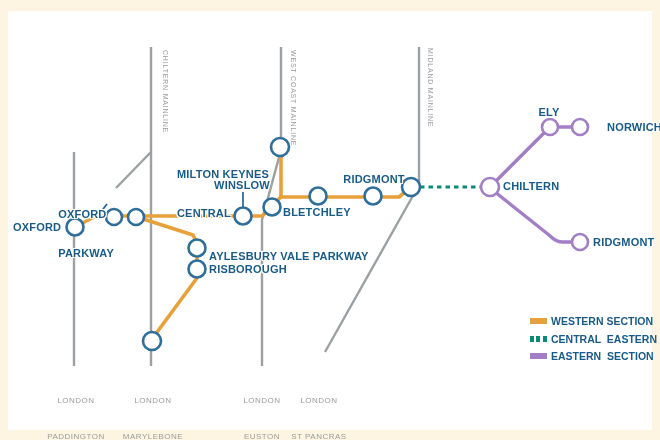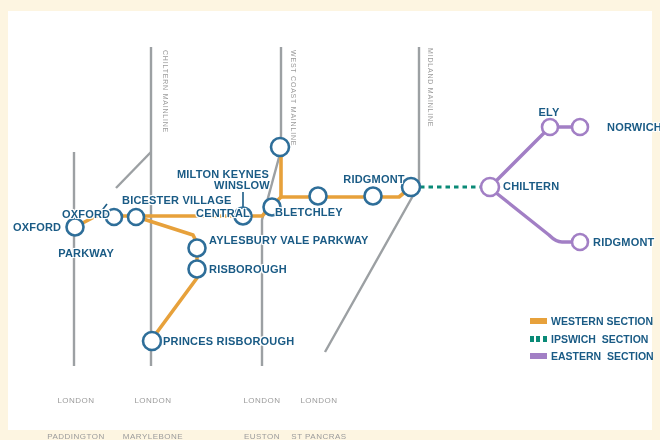--- a/index.html
+++ b/index.html
@@ -5,21 +5,21 @@
   html,body{margin:0;padding:0;}
   body{width:660px;height:440px;overflow:hidden;background:var(--background-border,#FDF5E1);
        font-family:"Liberation Sans",sans-serif;}
   .frame{position:relative;width:660px;height:440px;background:var(--background-border,#FDF5E1);}
   .panel{position:absolute;left:8px;top:11px;right:8px;bottom:10px;background:#fff;}
   svg.map{position:absolute;left:0;top:0;}
   .lbl{position:absolute;font-weight:bold;font-size:11px;line-height:12px;letter-spacing:.2px;
        color:var(--station-text,#1A5B85);white-space:pre;
        text-shadow:-1px -1px 0 #fff,1px -1px 0 #fff,-1px 1px 0 #fff,1px 1px 0 #fff,0 0 3px #fff;}
   .lbl.c{transform:translateX(-50%);text-align:center;}
-  .lbl.r{text-align:center;}
+  .lbl.r{text-align:left;}
   .lbl.two{line-height:13px;}
   .term{position:absolute;transform:translateX(-50%);text-align:center;font-size:8px;line-height:12px;
         letter-spacing:.5px;color:var(--terminal-text,#9B9B9B);font-weight:normal;white-space:pre;}
   .mainline{position:absolute;transform-origin:0 0;transform:rotate(90deg);font-size:7px;
         letter-spacing:.8px;color:var(--terminal-text,#9B9B9B);white-space:pre;}
   .legend-row{position:absolute;height:12px;}
   .sw{position:absolute;width:17px;height:6px;top:3px;left:0;}
   .sw.western{background:var(--western,#E7A13B);}
   .sw.central{background:repeating-linear-gradient(90deg,var(--central,#0A8A77) 0 4px,#fff 4px 6.5px);}
   .sw.eastern{background:var(--eastern,#A27FC5);}
@@ -87,48 +87,46 @@
   <div class="mainline" style="left:297px;top:50px;">WEST COAST MAINLINE</div>
   <div class="mainline" style="left:434px;top:48px;">MIDLAND MAINLINE</div>
 
   <div class="lbl" style="left:13px;top:221px;">OXFORD</div>
 
   <div class="lbl r two" style="right:546px;top:182px;">
     <span style="display:block">OXFORD</span>
     <span style="display:block">PARKWAY</span>
   </div>
 
-  <div class="lbl" style="left:122px;top:194px;">BICESTER VILLAGE</div>
 
   <div class="lbl c" style="left:242px;top:179px;text-align:center;">WINSLOW</div>
 
   <div class="lbl r two" style="right:391px;top:142px;">
     <span style="display:block">MILTON KEYNES</span>
     <span style="display:block">CENTRAL</span>
   </div>
 
-  <div class="lbl" style="left:275px;top:206px;">BLETCHLEY</div>
+  <div class="lbl" style="left:283px;top:206px;">BLETCHLEY</div>
 
 
   <div class="lbl c" style="left:374px;top:173px;">RIDGMONT</div>
 
 
   <div class="lbl" style="left:503px;top:180px;">CHILTERN</div>
 
   <div class="lbl c" style="left:549px;top:106px;">ELY</div>
 
   <div class="lbl" style="left:607px;top:121px;">NORWICH</div>
 
   <div class="lbl" style="left:593px;top:236px;">RIDGMONT</div>
 
-  <div class="lbl" style="left:209px;top:234px;">AYLESBURY VALE PARKWAY</div>
+  <div class="lbl" style="left:209px;top:250px;">AYLESBURY VALE PARKWAY</div>
 
   <div class="lbl" style="left:209px;top:263px;">RISBOROUGH</div>
 
-  <div class="lbl" style="left:163px;top:335px;">PRINCES RISBOROUGH</div>
 
   <div class="term" style="left:76px;top:371px;">
     <span style="display:block">LONDON</span>
     <span style="display:block">PADDINGTON</span>
   </div>
   <div class="term" style="left:153px;top:371px;">
     <span style="display:block">LONDON</span>
     <span style="display:block">MARYLEBONE</span>
   </div>
   <div class="term" style="left:262px;top:371px;">
@@ -139,19 +137,19 @@
     <span style="display:block">LONDON</span>
     <span style="display:block">ST PANCRAS</span>
   </div>
 
   <div class="legend-row" style="left:530px;top:315px;">
     <span class="sw western"></span>
     <span class="lg-label">WESTERN SECTION</span>
   </div>
   <div class="legend-row" style="left:530px;top:333px;">
     <span class="sw central"></span>
-    <span class="lg-label">IPSWICH  SECTION</span>
+    <span class="lg-label">CENTRAL  EASTERN</span>
   </div>
   <div class="legend-row" style="left:530px;top:350px;">
     <span class="sw eastern"></span>
     <span class="lg-label">EASTERN  SECTION</span>
   </div>
 </div>
 
 </body></html>

